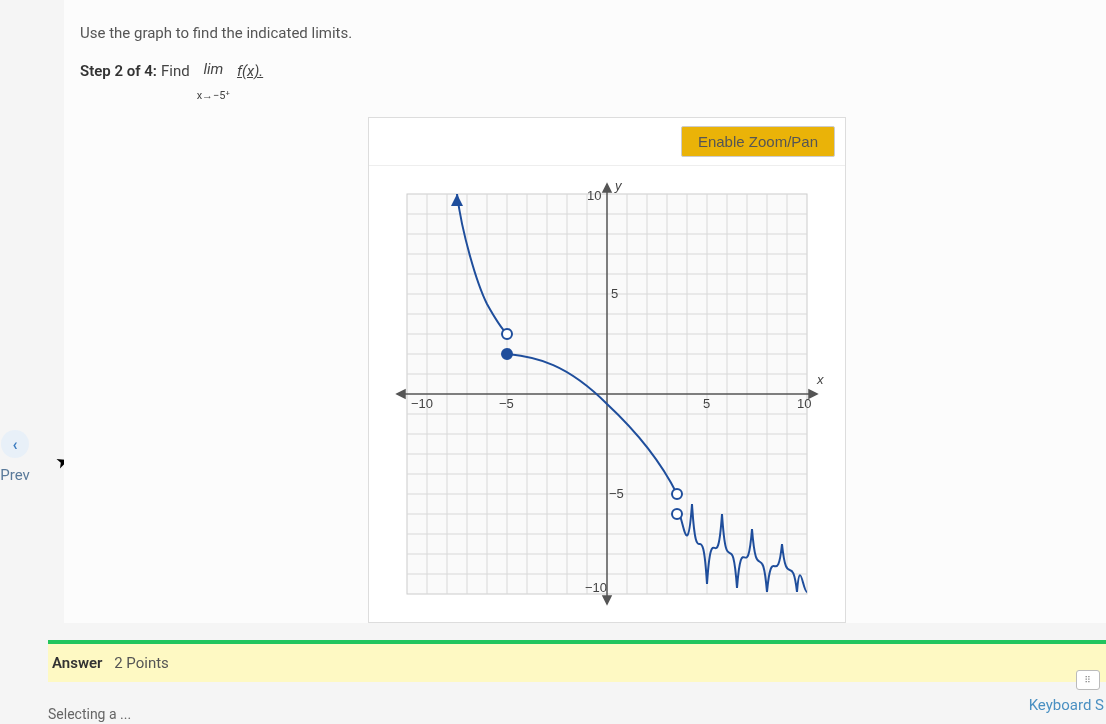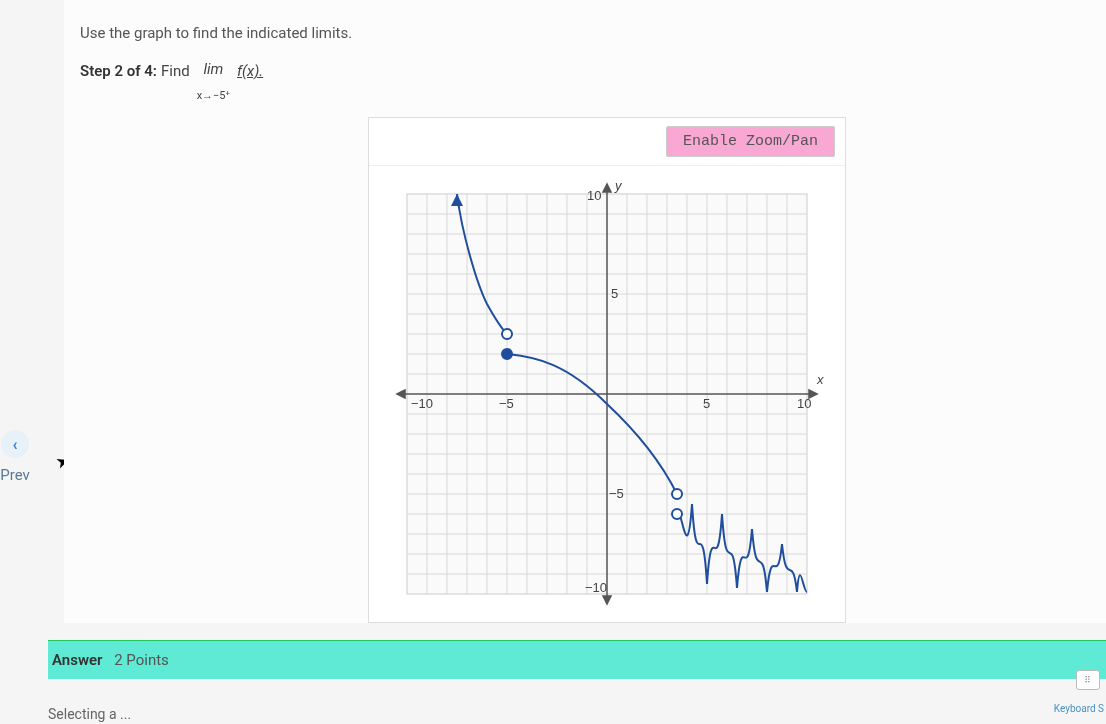--- a/index.html
+++ b/index.html
@@ -53,27 +53,26 @@
   .zoom-bar {
     height: 48px;
     border-bottom: 1px solid #eee;
     display:flex;
     justify-content:flex-end;
     align-items:center;
     padding-right:10px;
   }
   .zoom-btn {
     border: 1px solid #ccc;
-    background: #f9a8d4;
+    background: #eab308;
     color: #555;
     font-size: 15px;
     padding: 6px 16px;
     border-radius: 2px;
     cursor: pointer;
-    font-family: Liberation Mono, monospace;
   }
   .graph-body {
     position: relative;
     height: 456px;
     display:flex;
     align-items:center;
     justify-content:center;
   }
   .graph-svg { display:block; }
   .prev-nav {
@@ -99,31 +98,31 @@
     position:absolute;
     left:56px; top:452px;
     font-size:16px; color:#000;
     transform: rotate(-20deg);
   }
   .answer-bar {
     position:absolute;
     left:48px;
     top:640px;
     right:0;
-    border-top:1px solid #22c55e;
+    border-top:4px solid #22c55e;
     padding:10px 4px;
     font-size:15px;
     color:#555;
-    background:#5eead4;
+    background:#fef9c3;
   }
   .answer-bar b { color:#333; font-weight:600; margin-right:8px;}
   .keyboard-hint {
     position:absolute;
     right:0; bottom:6px;
-    font-size:10px;
+    font-size:15px;
     color:#4a90c2;
     padding:4px 2px;
   }
   .kbd-icon-box {
     position:absolute;
     right:6px;
     bottom:34px;
     width:24px;height:20px;
     border:1px solid #bbb;
     border-radius:3px;

